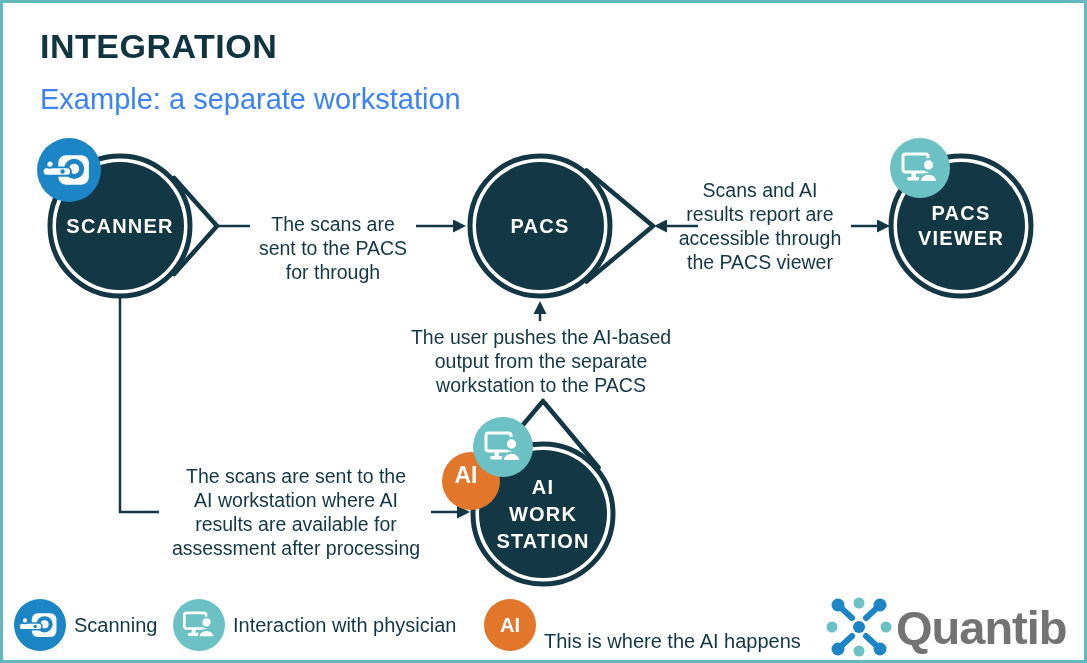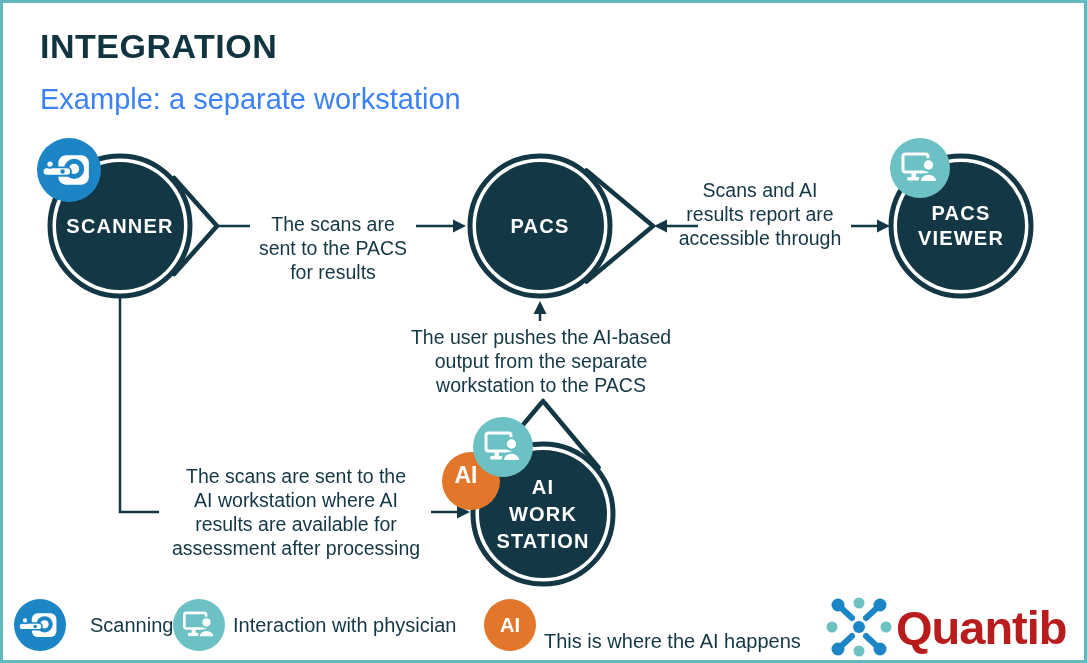--- a/index.html
+++ b/index.html
@@ -8,21 +8,21 @@
     border:3px solid #62b8bc;background:#ffffff;overflow:hidden;
     font-family:"Liberation Sans","DejaVu Sans",sans-serif;color:#133744;
   }
   .abs{position:absolute;}
   .title{left:37px;top:24px;font-size:34px;font-weight:bold;letter-spacing:.5px;color:#113441;}
   .subtitle{left:37px;top:80px;font-size:29px;font-weight:400;color:#3b82f6;}
   .node-label{color:#ffffff;font-weight:bold;letter-spacing:1.2px;text-align:center;z-index:3;}
   .annot{font-size:19.5px;line-height:24px;text-align:center;color:#133744;z-index:3;}
   .ai-badge{color:#fff;font-weight:600;text-align:center;z-index:4;}
   .legend-label{font-size:20px;color:#133744;z-index:3;}
-  .logo-word{font-size:47px;font-weight:bold;letter-spacing:-1px;color:#b91c1c;z-index:3;}
+  .logo-word{font-size:47px;font-weight:bold;letter-spacing:-1px;color:#737373;z-index:3;}
   svg.layer{position:absolute;left:0;top:0;z-index:1;}
 </style>
 </head>
 <body>
 
 <div class="frame">
 
   <div class="abs title">INTEGRATION</div>
   <div class="abs subtitle">Example: a separate workstation</div>
 
@@ -151,38 +151,39 @@
     <div>WORK</div>
     <div>STATION</div>
   </div>
 
   <div class="abs ai-badge" style="left:441px;top:459px;width:44px;font-size:23px;">AI</div>
   <div class="abs ai-badge" style="left:489px;top:611px;width:36px;font-size:20px;">AI</div>
 
   <div class="abs annot" style="left:230px;top:186px;width:200px;margin-top:23px;">
     <div>The scans are</div>
     <div>sent to the PACS</div>
-    <div>for results</div>
+    <div>for through</div>
   </div>
   <div class="abs annot" style="left:657px;top:175px;width:200px;">
     <div>Scans and AI</div>
     <div>results report are</div>
     <div>accessible through</div>
+    <div>the PACS viewer</div>
   </div>
   <div class="abs annot" style="left:143px;top:461px;width:300px;">
     <div>The scans are sent to the</div>
     <div>AI workstation where AI</div>
     <div>results are available for</div>
     <div>assessment after processing</div>
   </div>
   <div class="abs annot" style="left:388px;top:322px;width:300px;">
     <div>The user pushes the AI-based</div>
     <div>output from the separate</div>
     <div>workstation to the PACS</div>
   </div>
 
-  <div class="abs legend-label" style="left:87px;top:611px;">Scanning</div>
+  <div class="abs legend-label" style="left:71px;top:611px;">Scanning</div>
   <div class="abs legend-label" style="left:230px;top:611px;">Interaction with physician</div>
   <div class="abs legend-label" style="left:541px;top:611px;margin-top:16px;">This is where the AI happens</div>
 
   <div class="abs logo-word" style="left:893px;top:597px;">Quantib</div>
 
 </div>
 
 </body></html>

